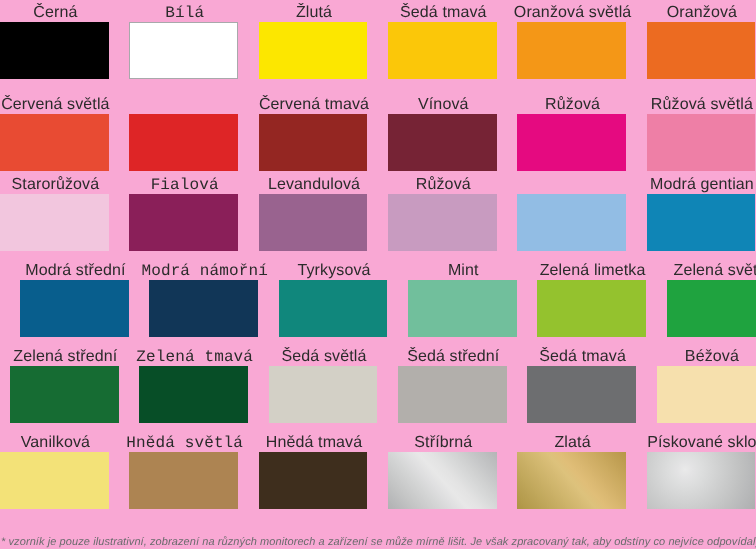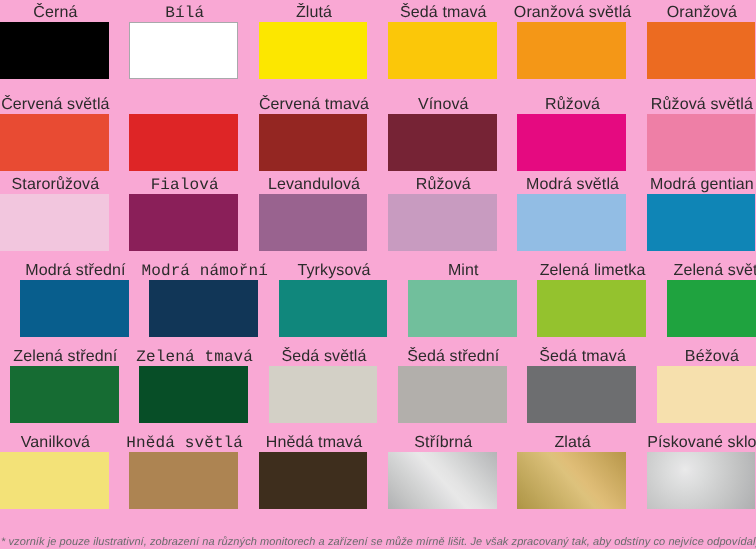--- a/index.html
+++ b/index.html
@@ -109,21 +109,20 @@
   </div>
   <div class="cell r2 c2">
     <div class="swatch-label">Levandulová</div>
     <div class="swatch" style="background-color: rgb(153, 99, 143);"></div>
   </div>
   <div class="cell r2 c3">
     <div class="swatch-label">Růžová</div>
     <div class="swatch" style="background-color: rgb(200, 155, 192);"></div>
   </div>
   <div class="cell r2 c4">
-    <div class="swatch-label">Modrá světlá</div>
     <div class="swatch" style="background-color: rgb(146, 189, 228);"></div>
   </div>
   <div class="cell r2 c5">
     <div class="swatch-label">Modrá gentian</div>
     <div class="swatch" style="background-color: rgb(15, 133, 182);"></div>
   </div>
   <div class="cell r3 c0">
     <div class="swatch-label">Modrá střední</div>
     <div class="swatch" style="background-color: rgb(8, 94, 141);"></div>
   </div>

